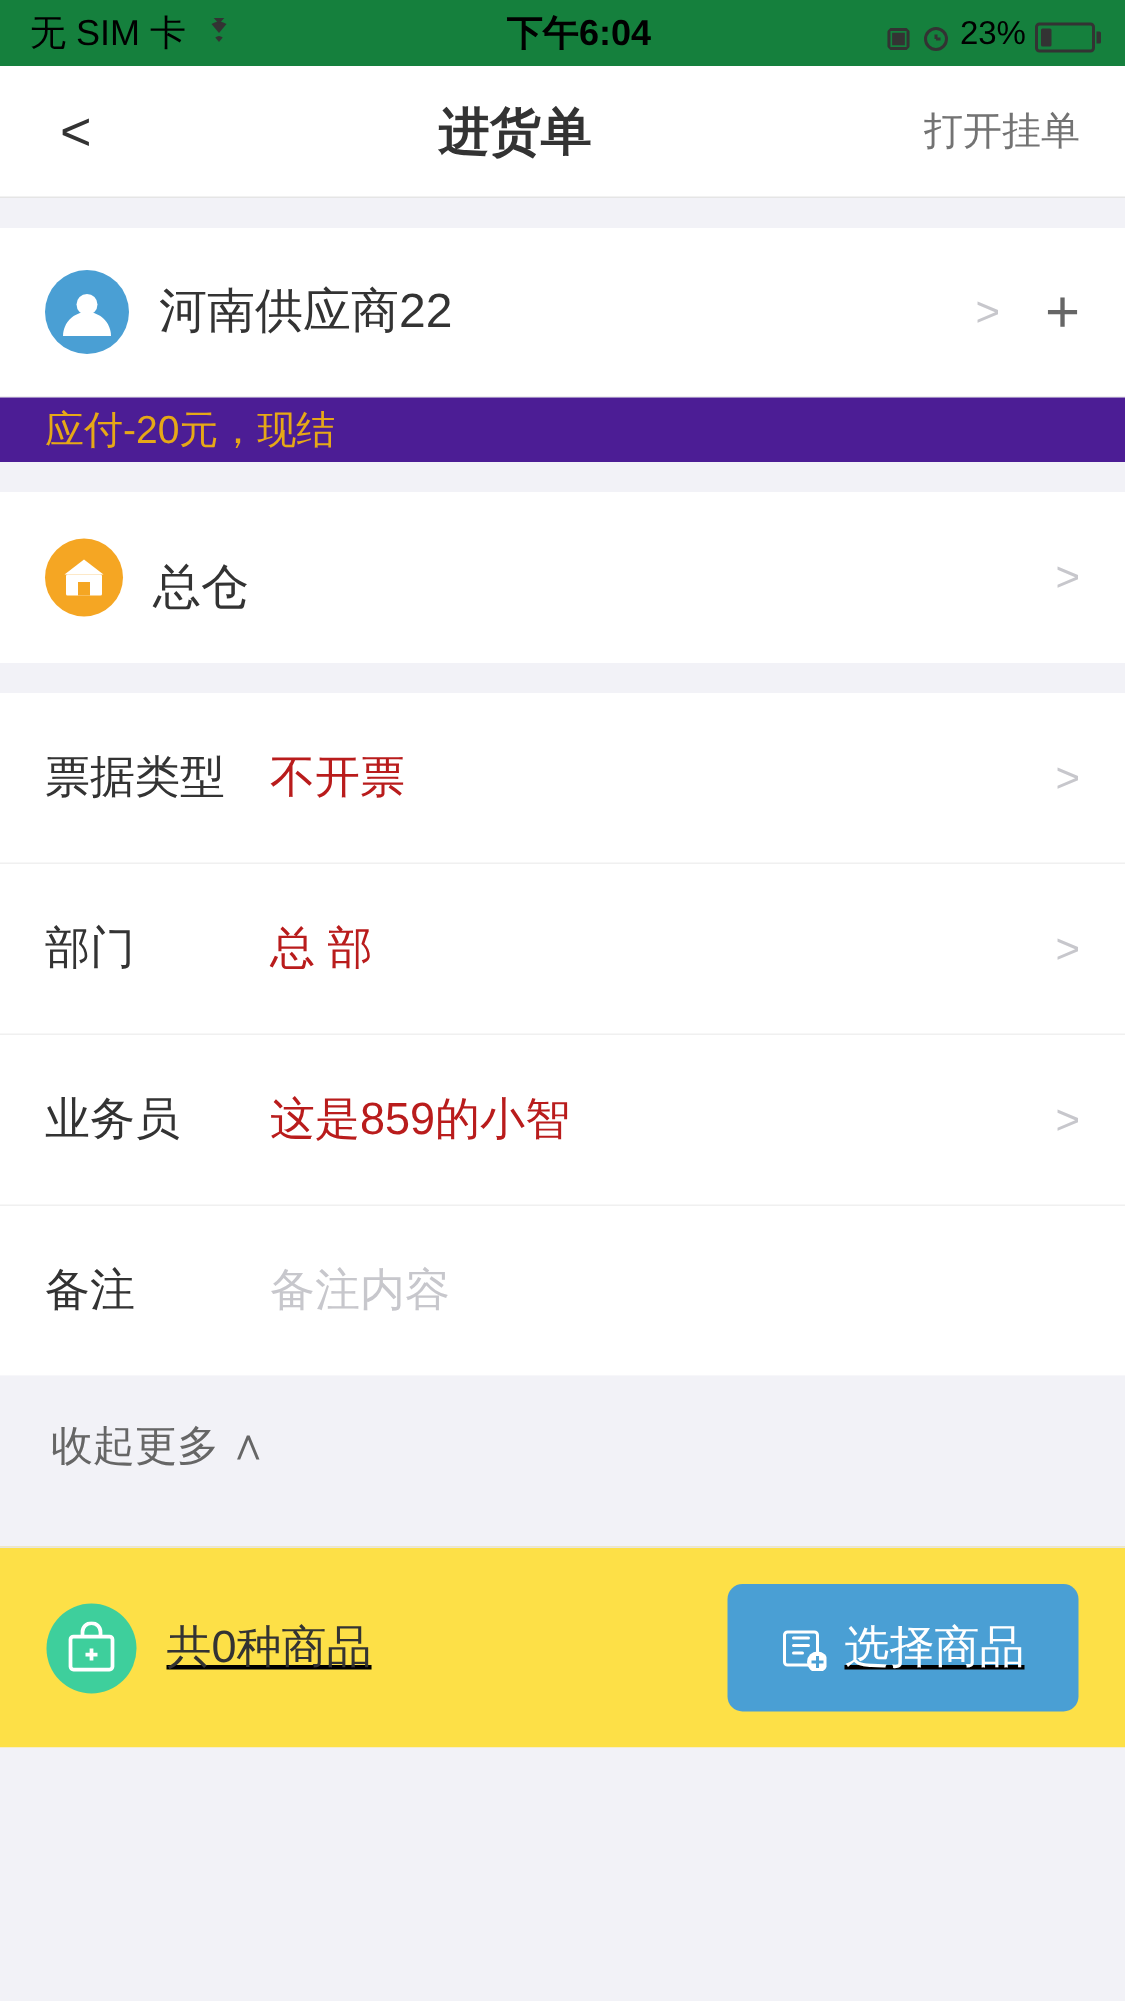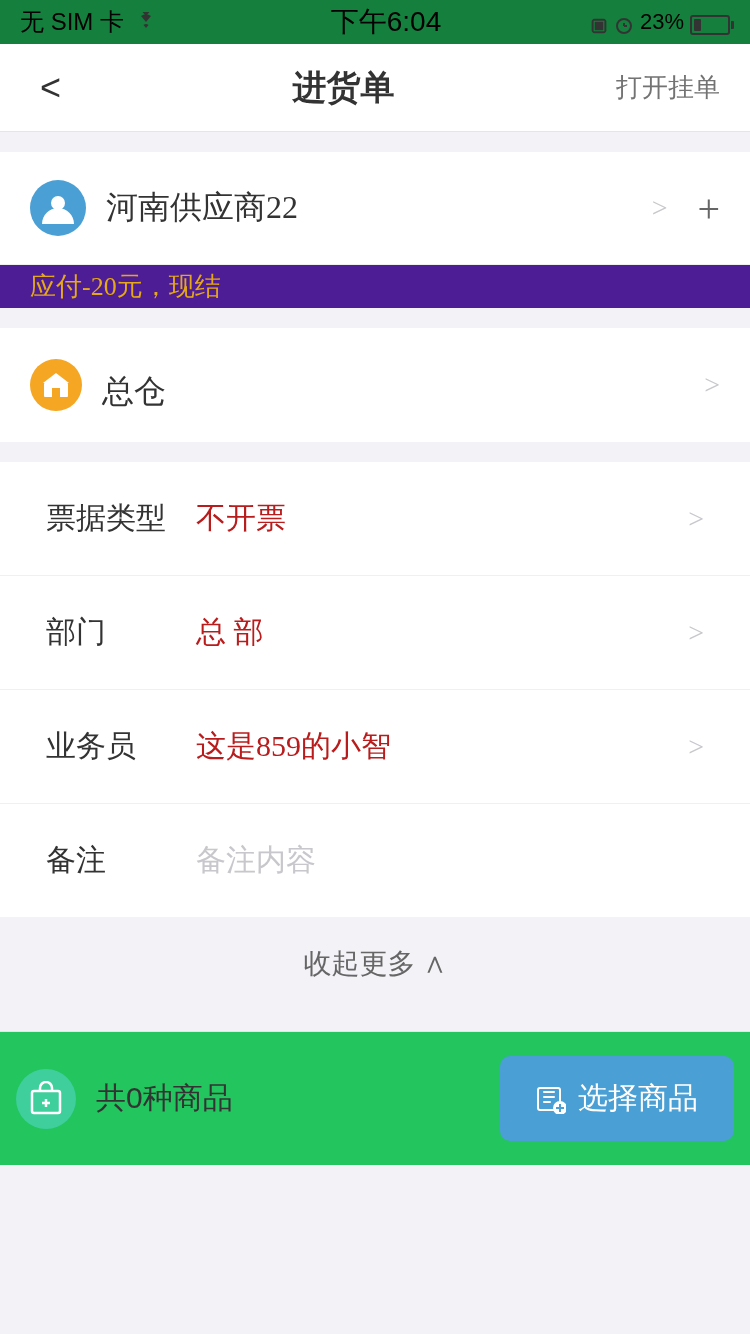--- a/index.html
+++ b/index.html
@@ -18,21 +18,21 @@
       height: 44px;
       background: #15803d;
       display: flex;
       align-items: center;
       justify-content: space-between;
       padding: 0 20px;
       font-size: 24px;
       font-weight: 500;
     }
     .status-left { display: flex; align-items: center; gap: 8px; }
-    .status-center { font-size: 28px; font-weight: 400; margin-left: 22px; }
+    .status-center { font-size: 24px; font-weight: 700; margin-left: 22px; }
     .status-right { display: flex; align-items: flex-end; gap: 6px; font-size: 22px; }
     .battery-icon {
       width: 40px; height: 20px; border: 2px solid #333; border-radius: 3px;
       position: relative; display: inline-flex; align-items: center; padding: 2px;
     }
     .battery-icon::after {
       content: '';
       position: absolute; right: -6px; top: 50%; transform: translateY(-50%);
       width: 3px; height: 8px; background: #333; border-radius: 0 1px 1px 0;
     }
@@ -69,21 +69,20 @@
 
     
     .section-gap {
       height: 20px;
       background: #f2f2f7;
     }
 
     
     .card {
       background: #fff;
-      font-family: Liberation Serif, serif;
     }
 
     
     .supplier-row {
       display: flex;
       align-items: center;
       padding: 28px 30px;
       border-bottom: 1px solid #f0f0f0;
     }
     .supplier-avatar {
@@ -141,21 +140,21 @@
     }
     .chevron-right {
       color: #c7c7cc;
       font-size: 28px;
     }
 
     
     .form-row {
       display: flex;
       align-items: center;
-      padding: 36px 46px;
+      padding: 36px 30px;
       border-top: 1px solid #f0f0f0;
       background: #fff;
     }
     .form-label {
       font-size: 30px;
       color: #333;
       width: 120px;
       flex-shrink: 0;
     }
     .form-value {
@@ -166,33 +165,34 @@
     }
     .form-placeholder {
       color: #c7c7cc;
     }
 
     
     .collapse-row {
       background: #f2f2f7;
       display: flex;
       align-items: center;
-      justify-content: center;
-      padding: 28px 46px;
+      justify-content: flex-start;
+      padding: 28px 34px;
       font-size: 28px;
       color: #666;
     }
 
     
     .bottom-bar {
-      background: #22c55e;
-      display: flex;
-      align-items: center;
-      padding: 24px 16px;
+      background: #fde047;
+      display: flex;
+      align-items: center;
+      padding: 24px 31px;
       border-top: 1px solid #e5e5e5;
+      text-decoration: underline;
     }
     .product-icon-wrap {
       width: 60px; height: 60px;
       border-radius: 50%;
       background: #3ecf9c;
       display: flex; align-items: center; justify-content: center;
       margin-right: 20px;
       flex-shrink: 0;
     }
     .product-count {

